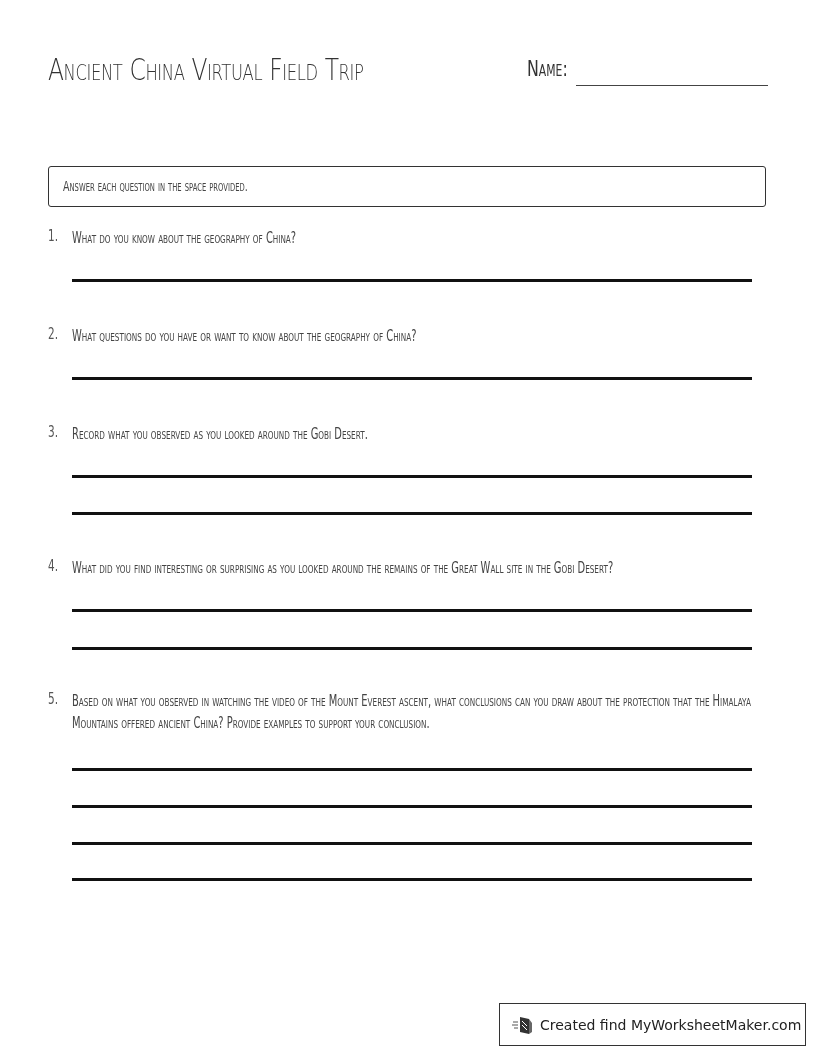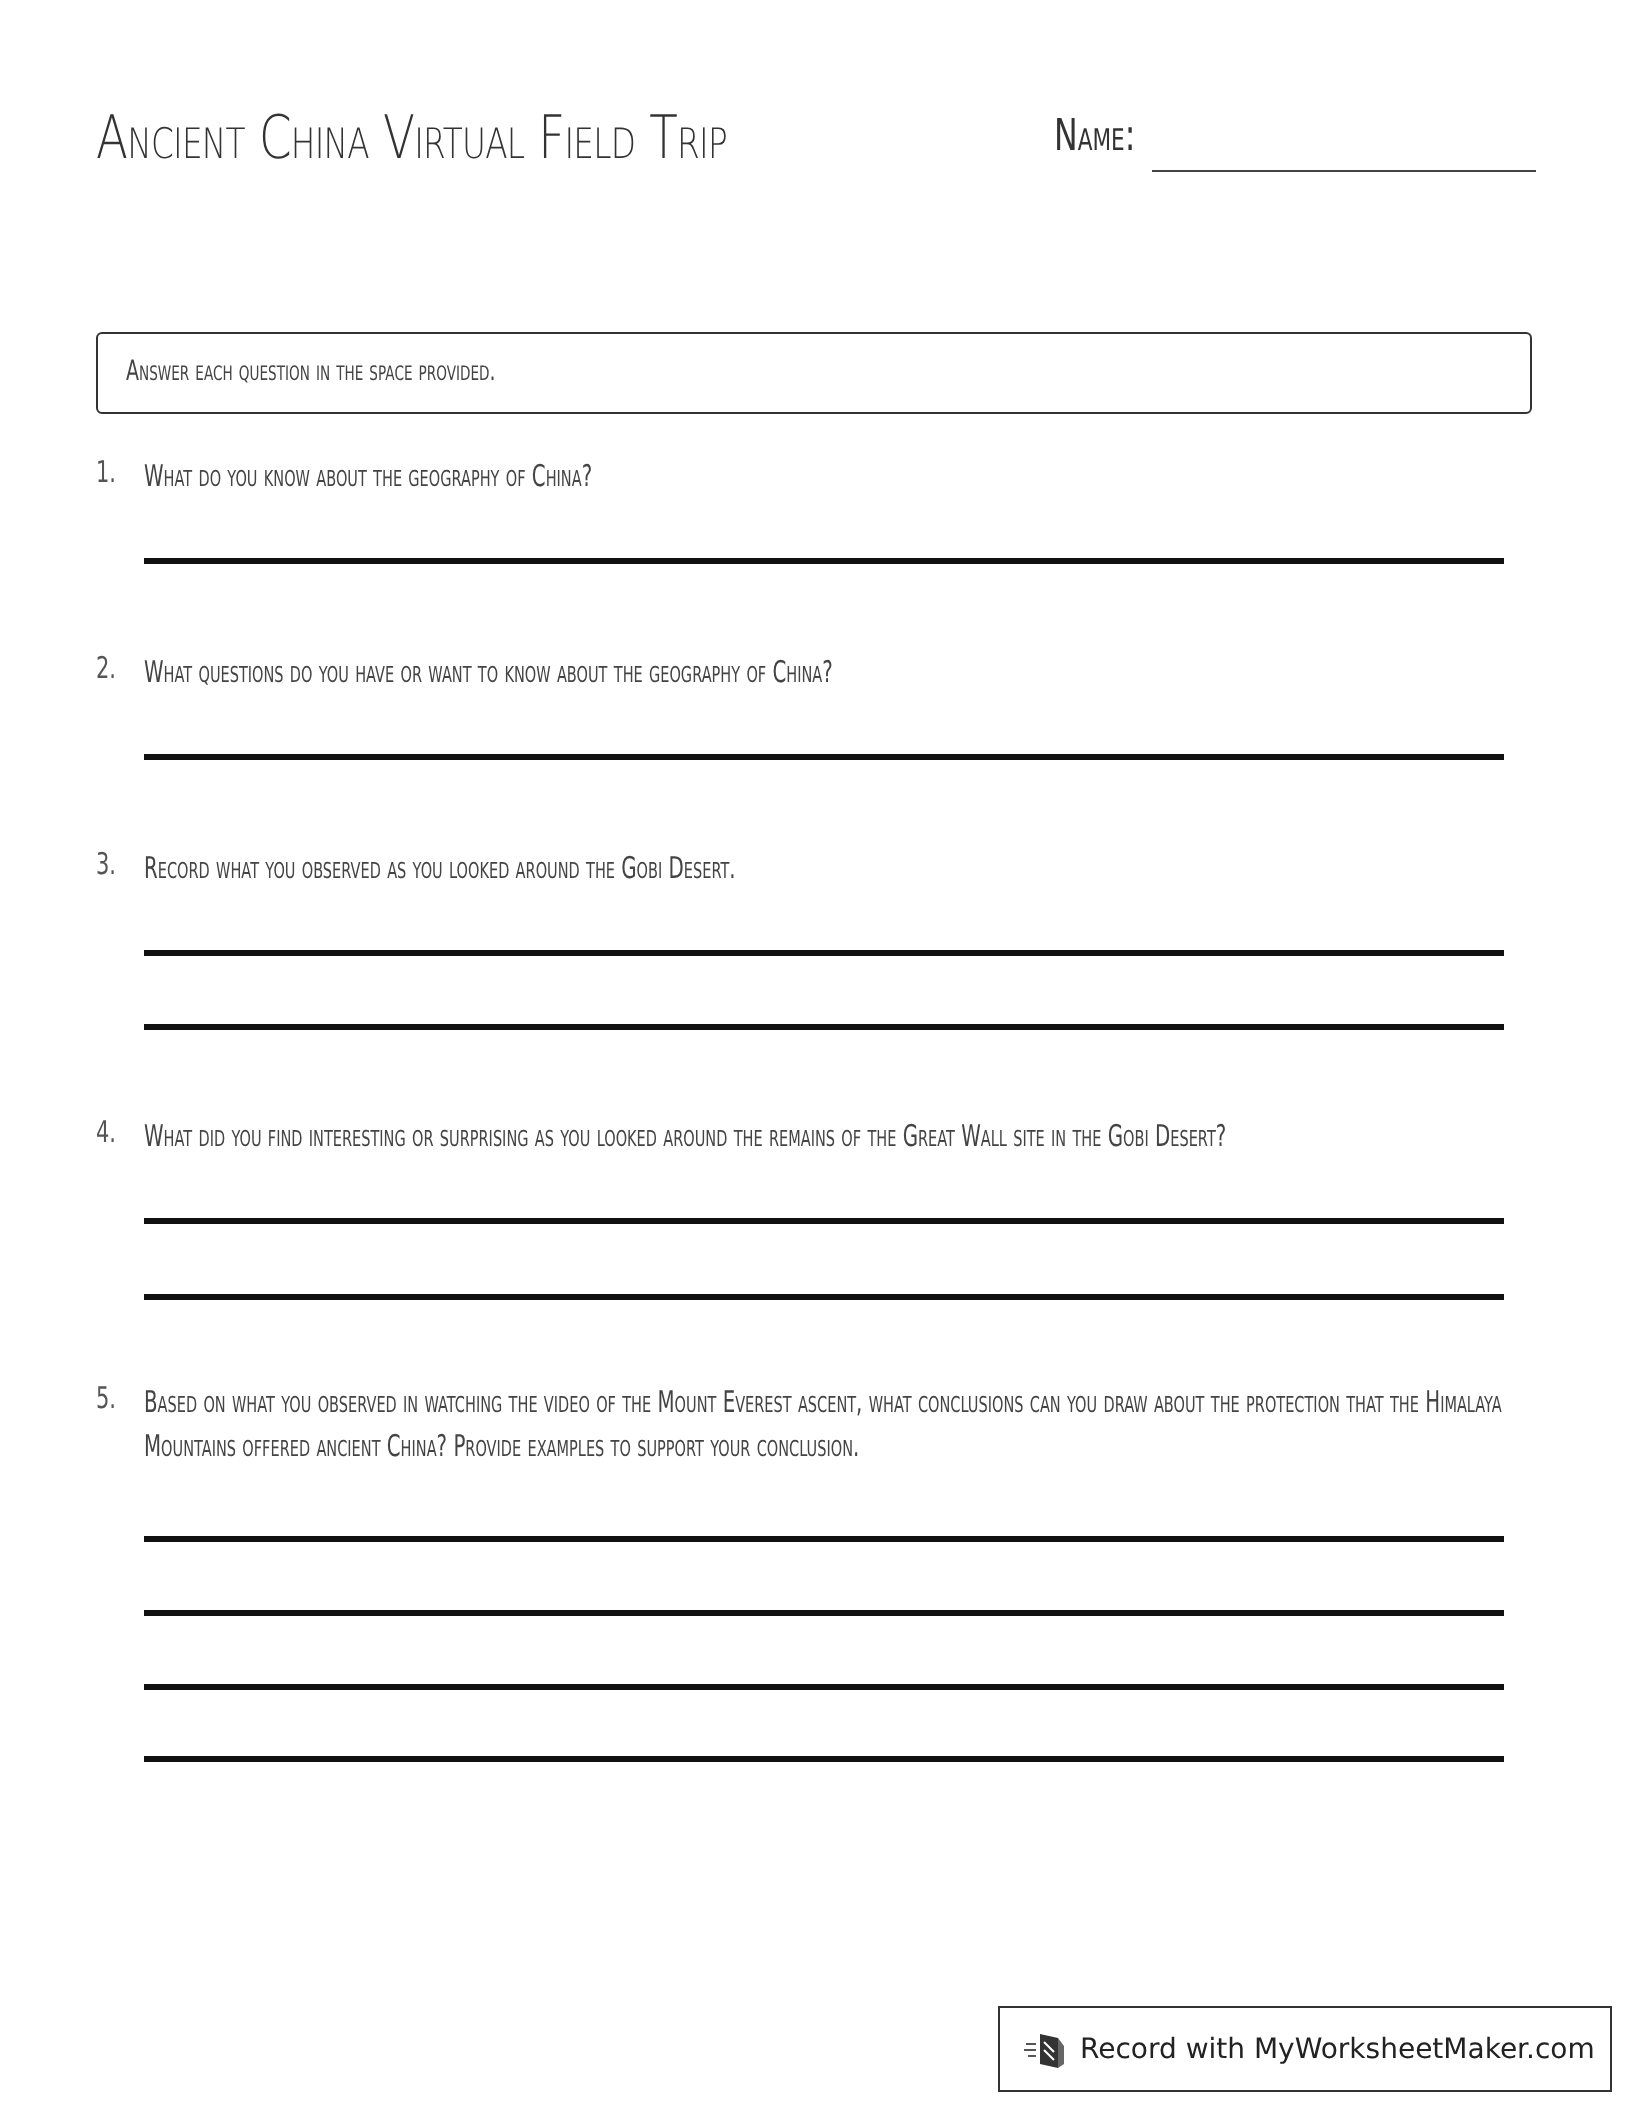--- a/index.html
+++ b/index.html
@@ -81,14 +81,14 @@
   <span class="footer-icon">
     <svg width="22" height="22" viewBox="0 0 22 22">
       <line x1="1" y1="8" x2="6" y2="8" stroke="#555" stroke-width="1"></line>
       <line x1="0" y1="11" x2="6" y2="11" stroke="#555" stroke-width="1"></line>
       <line x1="2" y1="14" x2="6" y2="14" stroke="#555" stroke-width="1"></line>
       <path d="M8 3 L17 5 L17 20 L8 18 Z" fill="#333"></path>
       <path d="M10 7 L15 12 M10 11 L15 16" stroke="#fff" stroke-width="1"></path>
       <path d="M17 5 L20 9 L20 18 L17 20" fill="#666"></path>
     </svg>
   </span>
-  <span class="footer-text">Record with MyWorksheetMaker.com</span>
+  <span class="footer-text">Created find MyWorksheetMaker.com</span>
 </div>
 
 </body></html>

